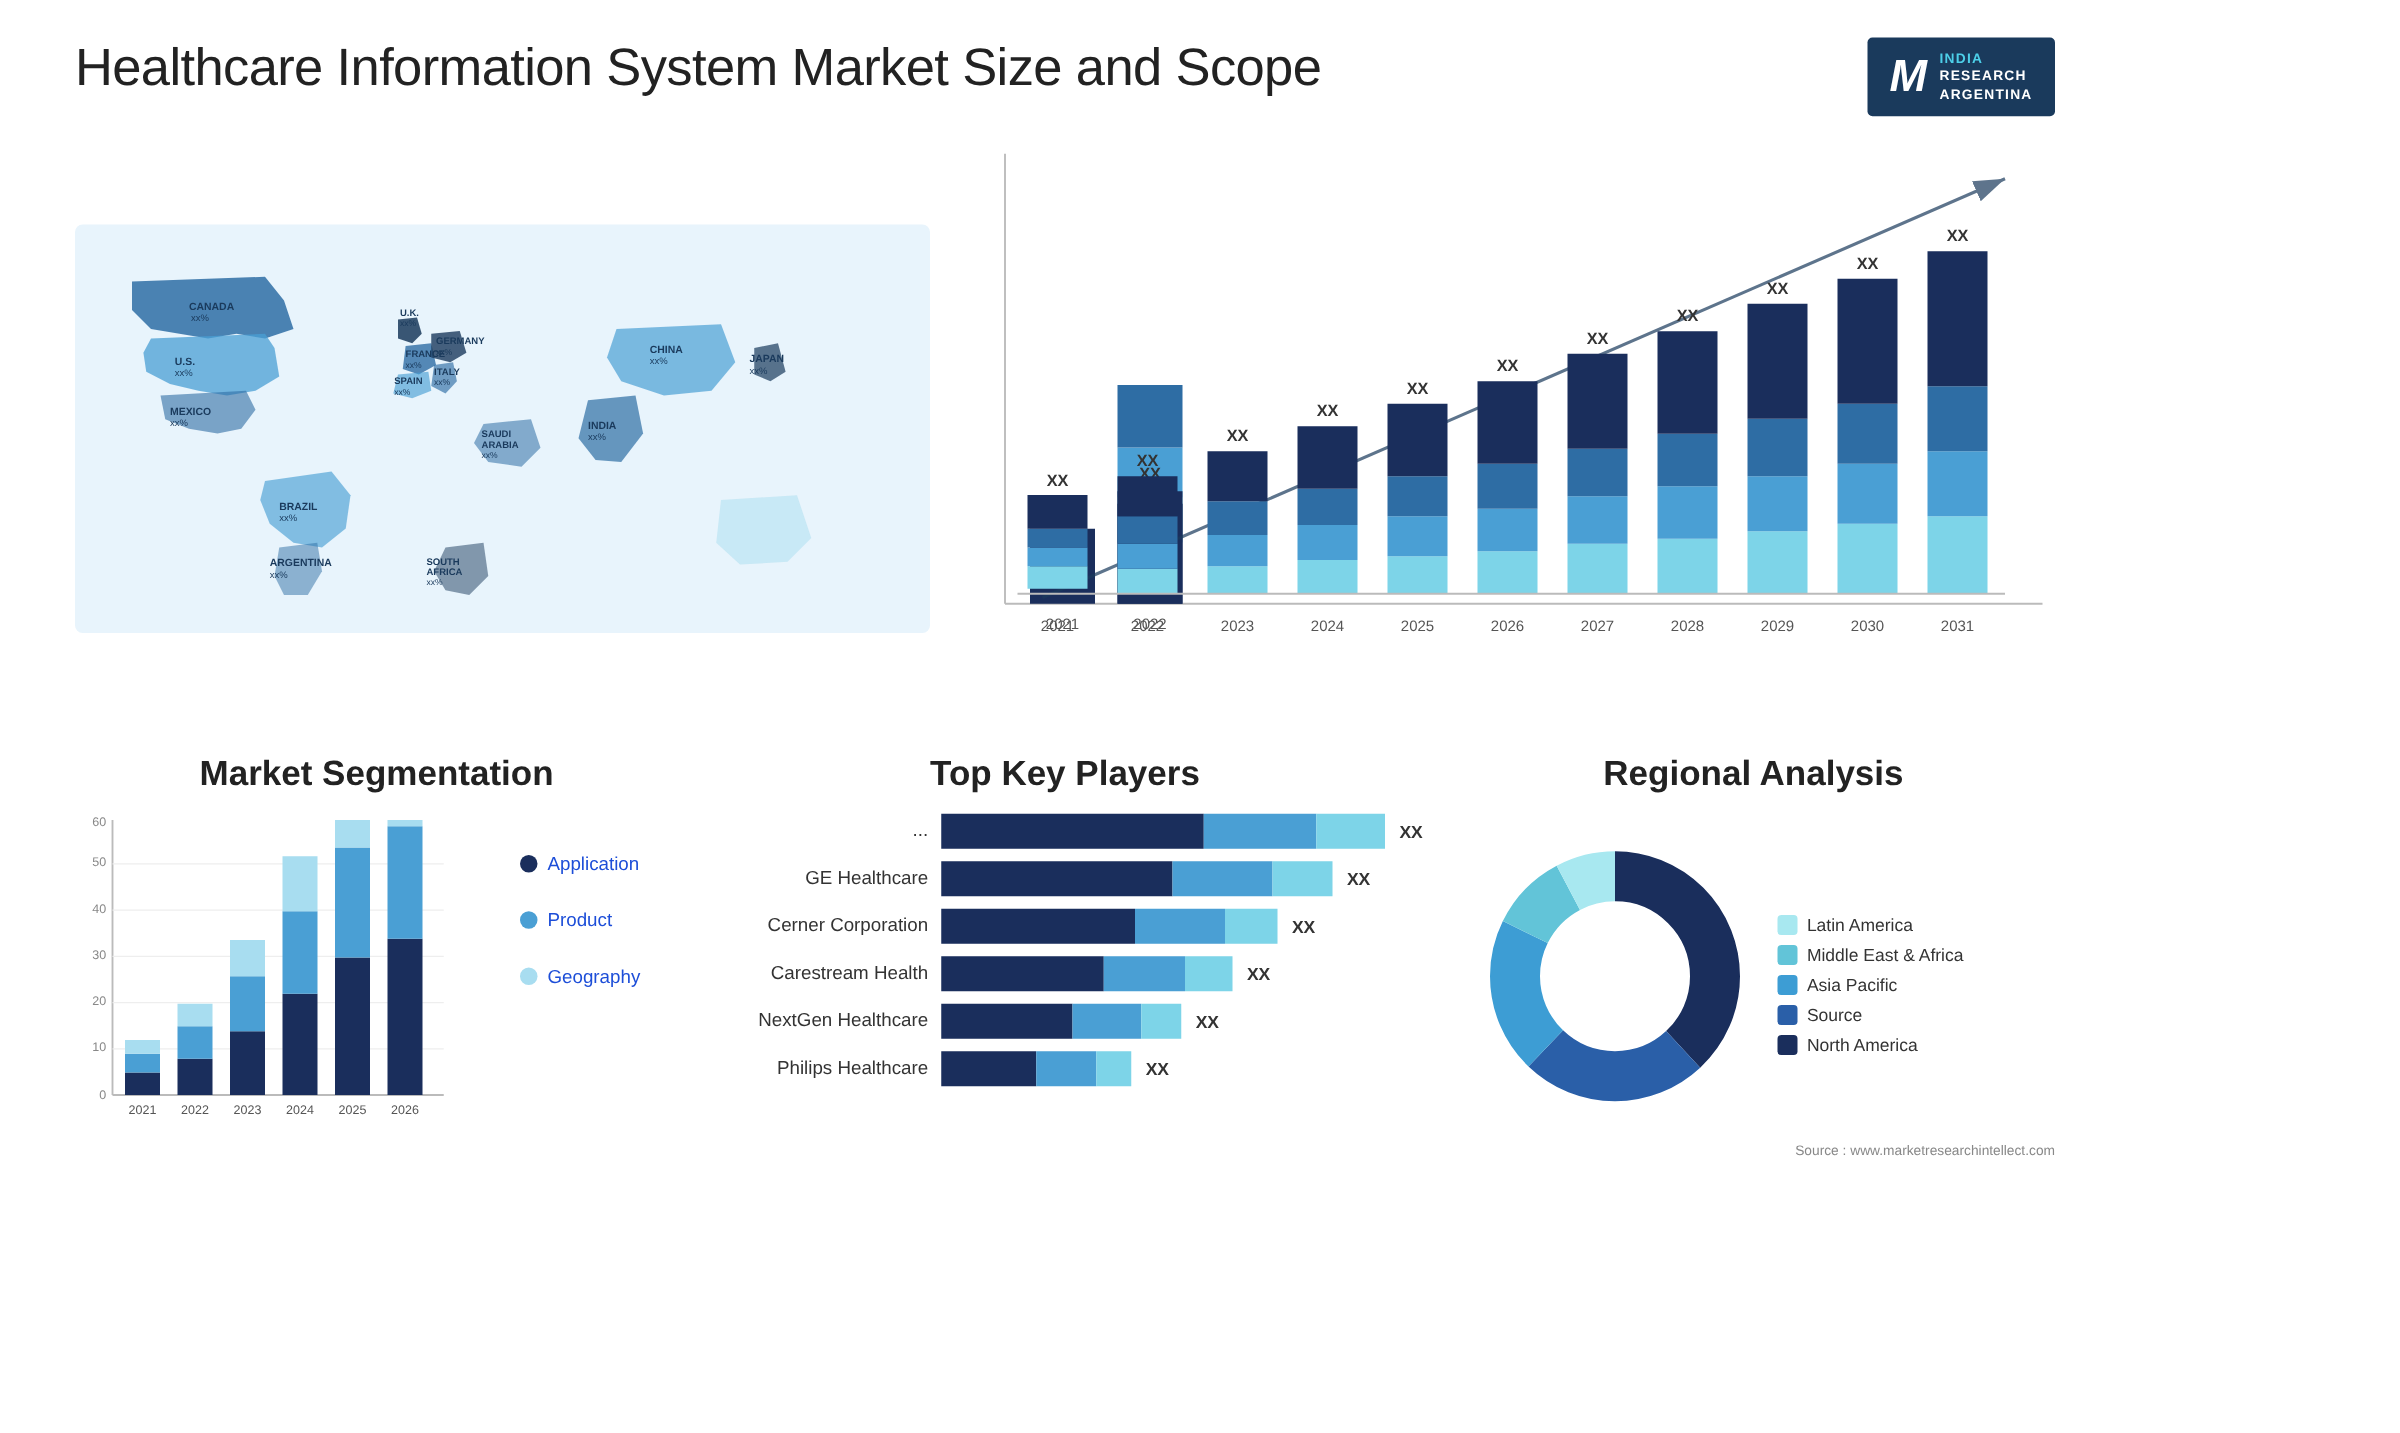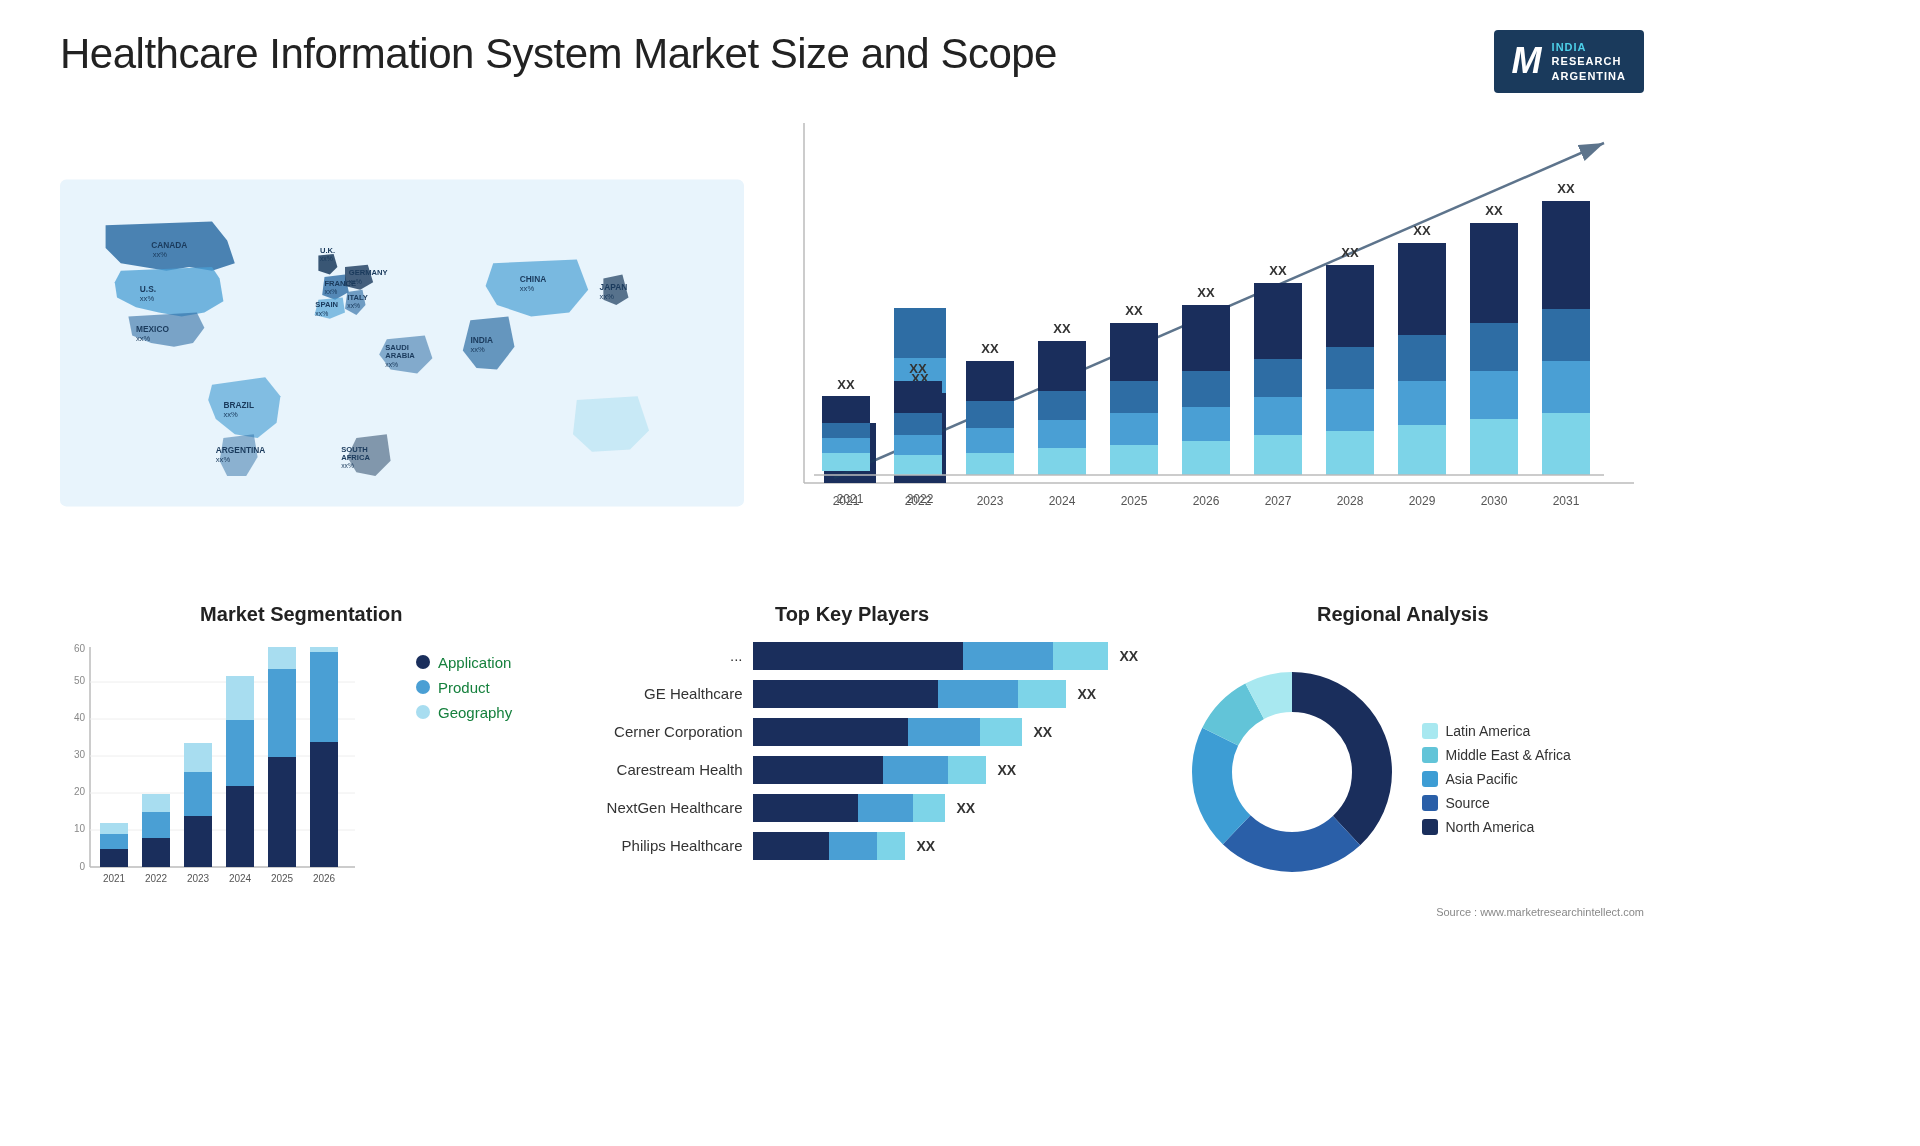--- a/index.html
+++ b/index.html
@@ -97,21 +97,21 @@
     .players-area {
       flex: 1.2;
       min-width: 400px;
     }
     .regional-area {
       flex: 1;
       min-width: 360px;
     }
 
     .section-title {
-      font-size: 20px;
+      font-size: 28px;
       font-weight: 700;
       color: #222;
       margin-bottom: 16px;
       text-align: center;
     }
 
     
     .world-map-svg {
       width: 100%;
       height: 430px;
@@ -123,21 +123,22 @@
       flex-direction: column;
       gap: 8px;
       margin-top: 12px;
       margin-left: 40px;
     }
     .legend-item {
       display: flex;
       align-items: center;
       gap: 8px;
       font-size: 15px;
-      color: #15803d;
+      color: #1d4ed8;
+      margin-top: 20px;
     }
     .legend-dot {
       width: 14px;
       height: 14px;
       border-radius: 50%;
     }
 
     
     .players-list {
       display: flex;

